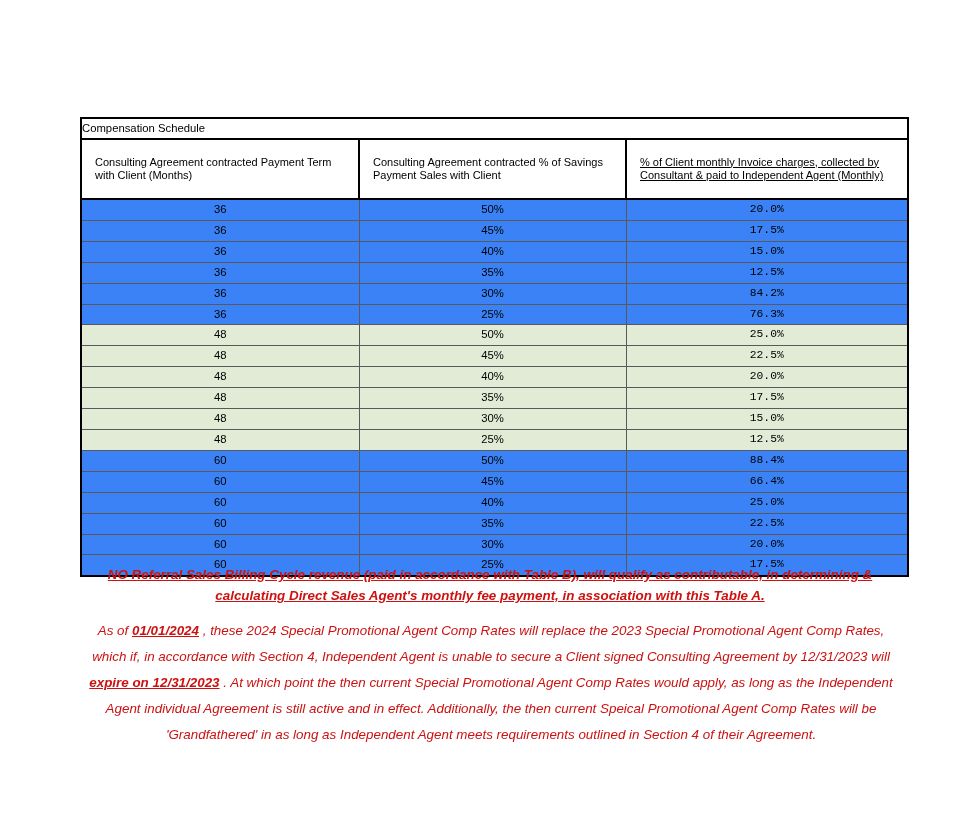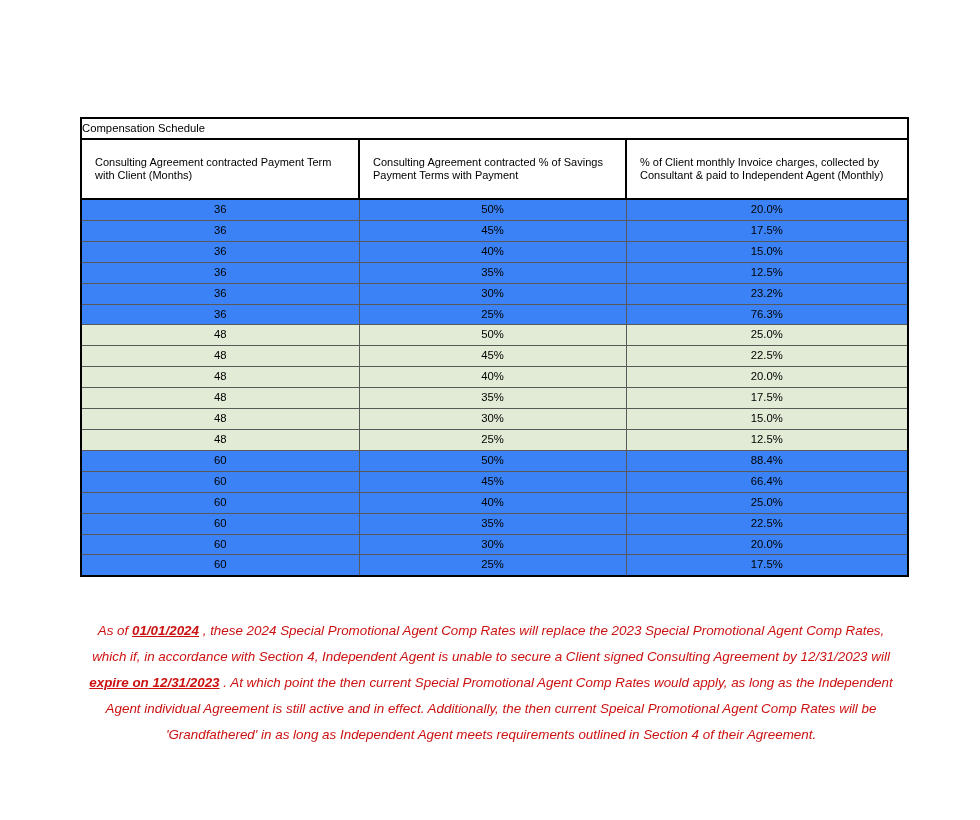--- a/index.html
+++ b/index.html
@@ -66,35 +66,35 @@
   
   tr.head-row td {
     border-bottom: 2.2px solid #000000;
     border-right: 2.2px solid #000000;
     height: 54px;
     font-size: 11px;
     vertical-align: middle;
     padding: 2px 13px;
     line-height: 13.5px;
   }
-  tr.head-row td:last-child { border-right: none; }
+  tr.head-row td:last-child { border-right: none; text-decoration: underline; }
 
   
   tr.data-row td {
     border-bottom: 1.1px solid #595959;
     border-right: 1.1px solid #595959;
     height: 19.9px;
     font-size: 11.3px;
     text-align: center;
     vertical-align: middle;
     padding: 0;
     line-height: 19.9px;
     background: #3b82f6;
   }
-  tr.data-row td:last-child { border-right: none; }
+  tr.data-row td:last-child { border-right: none; font-family: Liberation Mono, monospace; }
   tr.data-row:last-child td { border-bottom: none; }
   tr.data-row.green td { background: #e2ebd5; }
 
   
   .note-block {
     position: absolute;
     color: #cc1111;
     font-style: italic;
     text-align: center;
   }
@@ -132,21 +132,21 @@
         <col class="c1">
           <col class="c2">
           <col class="c3">
       </colgroup>
       <tbody>
         <tr class="banner-row">
           <td colspan="3">Compensation Schedule</td>
         </tr>
         <tr class="head-row">
           <td>Consulting Agreement contracted Payment Term with Client (Months)</td>
-          <td>Consulting Agreement contracted % of Savings Payment Terms with Payment</td>
+          <td>Consulting Agreement contracted % of Savings Payment Sales with Client</td>
           <td>% of Client monthly Invoice charges, collected by Consultant &amp; paid to Independent Agent (Monthly)</td>
         </tr>
 
       <tr class="data-row">
             <td>36</td>
             <td>50%</td>
             <td>20.0%</td>
           </tr>
           <tr class="data-row">
             <td>36</td>
@@ -159,21 +159,21 @@
             <td>15.0%</td>
           </tr>
           <tr class="data-row">
             <td>36</td>
             <td>35%</td>
             <td>12.5%</td>
           </tr>
           <tr class="data-row">
             <td>36</td>
             <td>30%</td>
-            <td>23.2%</td>
+            <td>84.2%</td>
           </tr>
           <tr class="data-row">
             <td>36</td>
             <td>25%</td>
             <td>76.3%</td>
           </tr>
           <tr class="data-row green">
             <td>48</td>
             <td>50%</td>
             <td>25.0%</td>
@@ -230,16 +230,17 @@
           </tr>
           <tr class="data-row">
             <td>60</td>
             <td>25%</td>
             <td>17.5%</td>
           </tr>
         </tbody>
     </table>
   </div>
 
+  <div class="note-block note-1">NO Referral Sales Billing Cycle revenue (paid in accordance with Table B), will qualify as contributable, in determining &amp; calculating Direct Sales Agent's monthly fee payment, in association with this Table A.</div>
 
   <div class="note-block note-2"><span>As of </span><span class="em">01/01/2024</span><span> , these 2024 Special Promotional Agent Comp Rates will replace the 2023 Special Promotional Agent Comp Rates, which if, in accordance with Section 4, Independent Agent is unable to secure a Client signed Consulting Agreement by 12/31/2023 will </span><span class="em">expire on 12/31/2023</span><span> . At which point the then current Special Promotional Agent Comp Rates would apply, as long as the Independent Agent individual Agreement is still active and in effect. Additionally, the then current Speical Promotional Agent Comp Rates will be 'Grandfathered' in as long as Independent Agent meets requirements outlined in Section 4 of their Agreement.</span></div>
 
 </div>
 
 </body></html>

